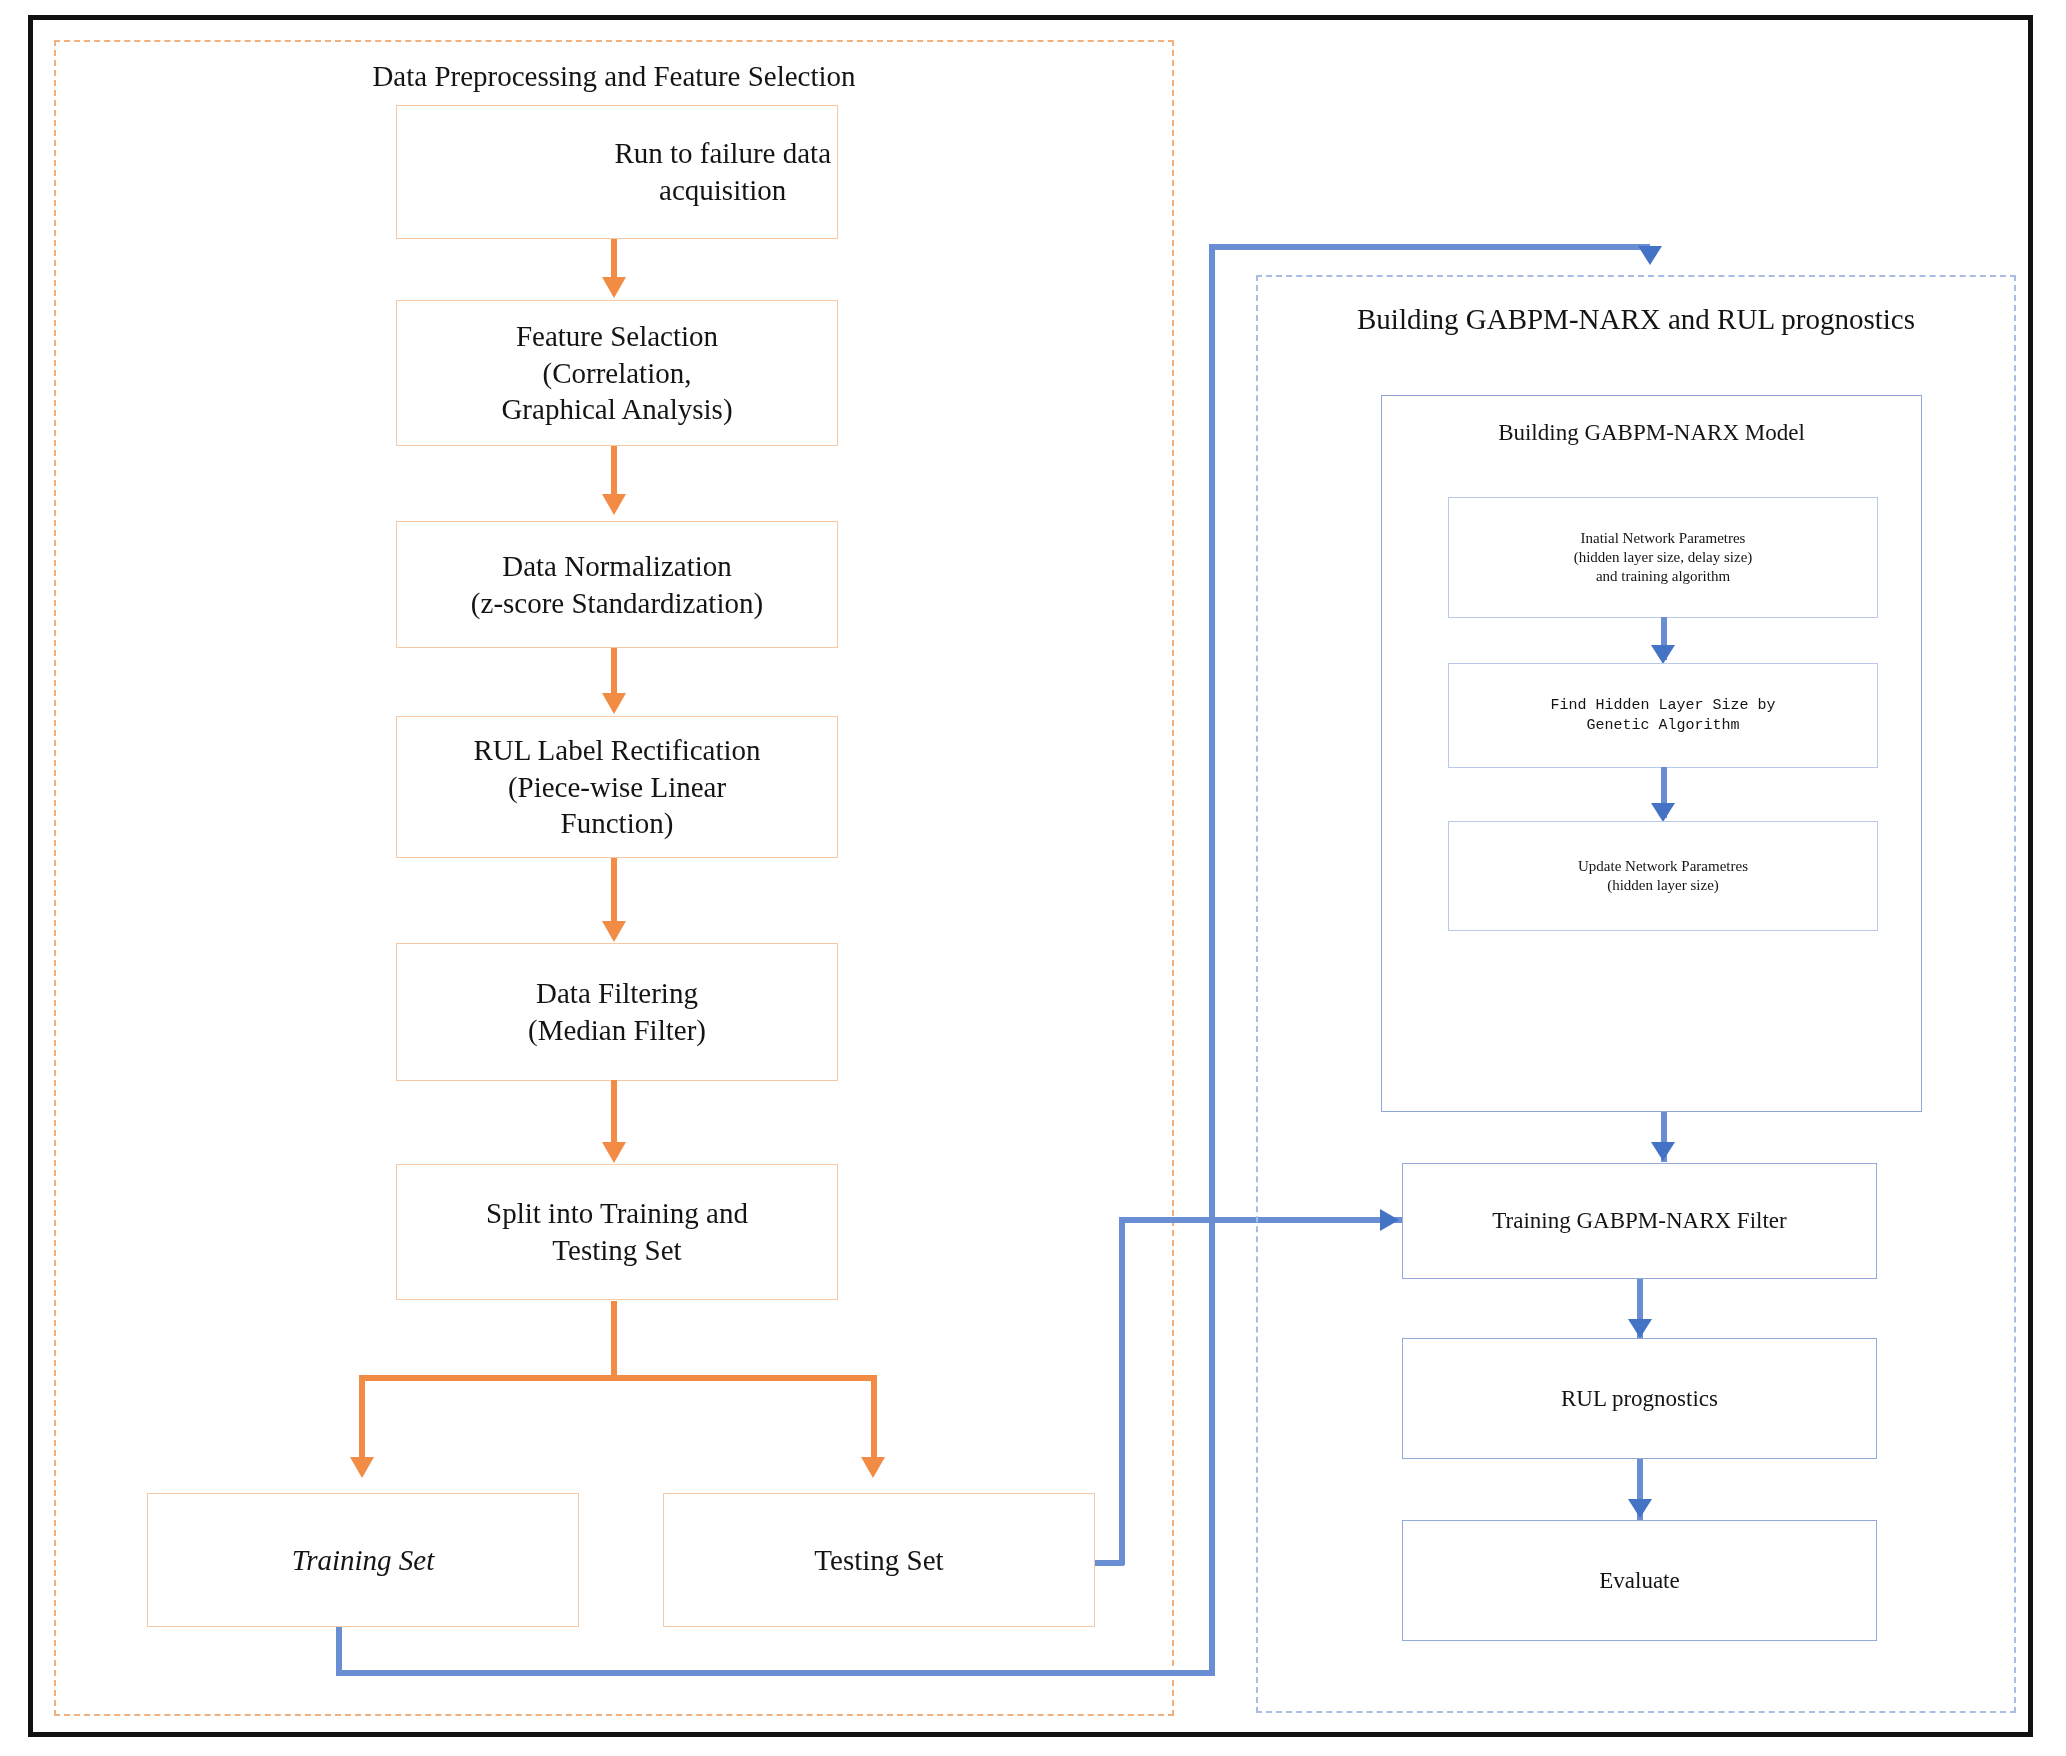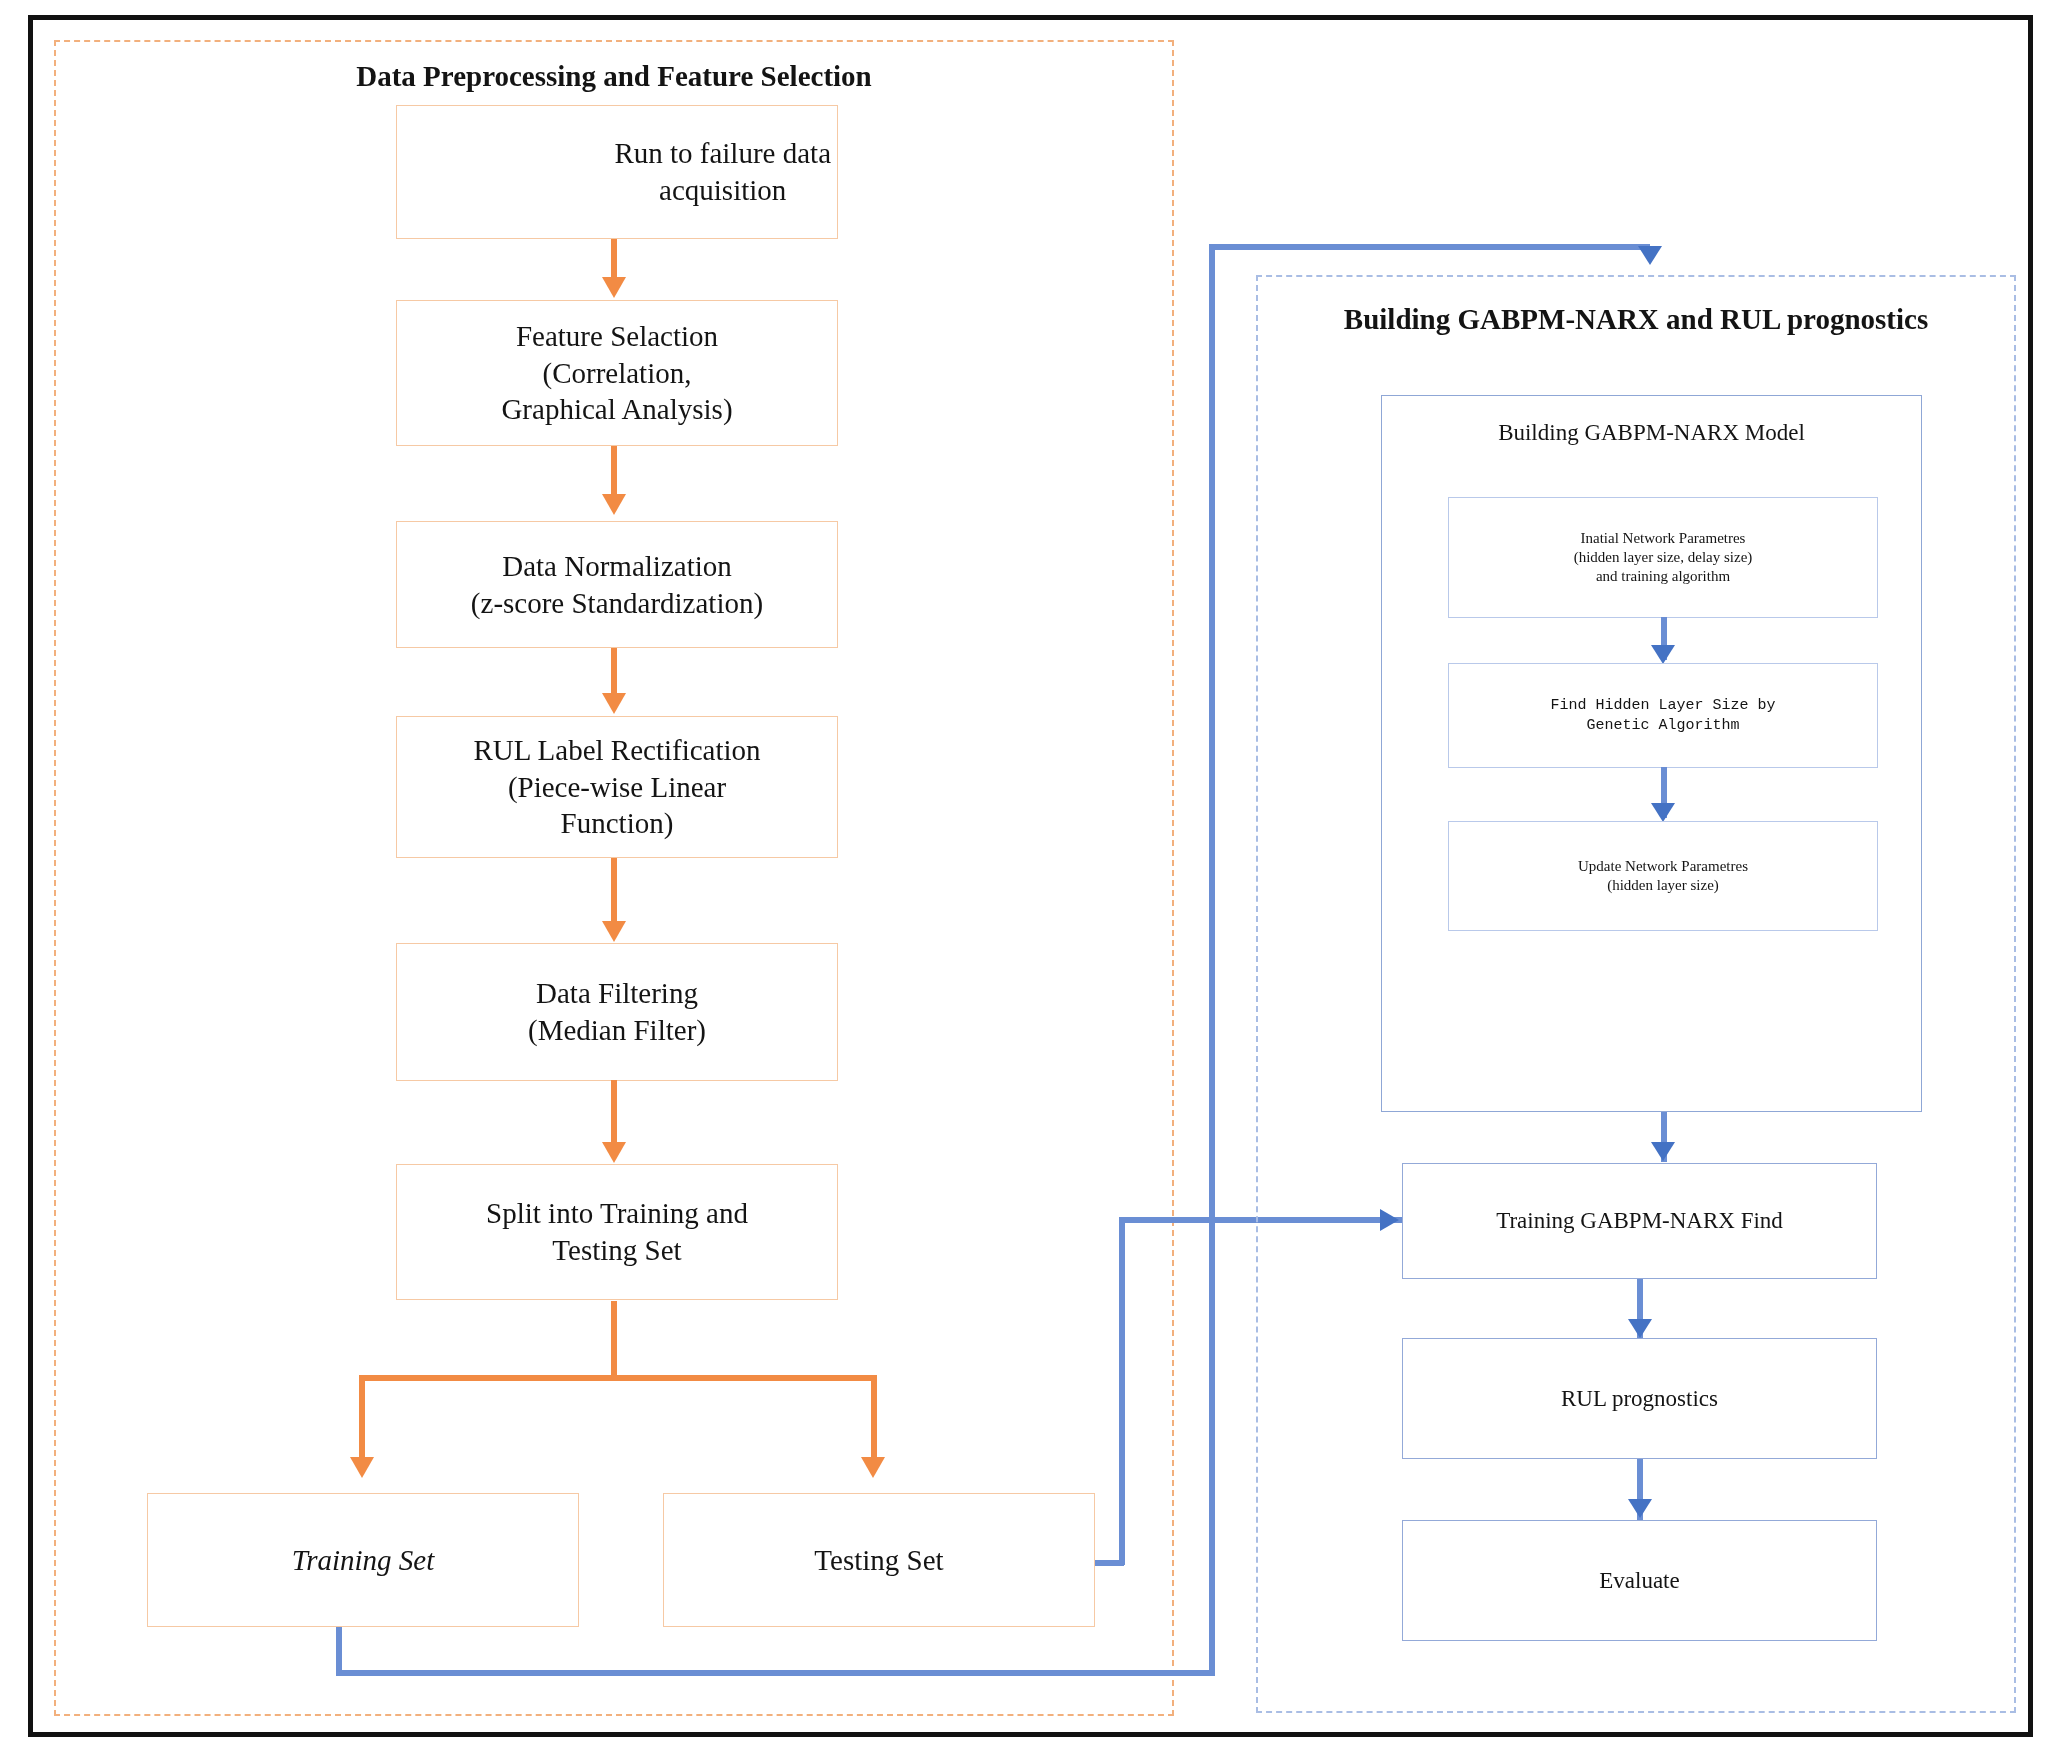--- a/index.html
+++ b/index.html
@@ -28,21 +28,21 @@
     box-sizing:border-box;
     background:transparent;
   }
   .panel-orange{border:2.4px dashed #f2b07d;}
   .panel-blue{border:2.4px dashed #a9bde4;}
 
   .panel-title{
     position:absolute;
     text-align:center;
     color:#141414;
-    font-weight:700;
+    font-weight:400;
     white-space:nowrap;
     line-height:1.1;
   }
 
   
   .node{
     position:absolute;
     box-sizing:border-box;
     background:#ffffff;
     display:flex;
@@ -211,21 +211,21 @@
 
   <div class="node node-blue fs-34" style="left:1448px;top:821px;width:430px;height:110px;">
     <span style="white-space:pre-line;">Update Network Parametres
 (hidden layer size)</span>
   </div>
 
   <div class="seg-blue" style="left:1661px;top:1112px;width:5.5px;height:50px;"></div>
   <div class="arrow-down-blue" style="left:1651px;top:1142px;"></div>
 
   <div class="node node-blue-strong fs-38" style="left:1402px;top:1163px;width:475px;height:116px;">
-    <span style="white-space:pre-line;">Training GABPM-NARX Find</span>
+    <span style="white-space:pre-line;">Training GABPM-NARX Filter</span>
   </div>
 
   <div class="seg-blue" style="left:1637px;top:1279px;width:5.5px;height:61px;"></div>
   <div class="arrow-down-blue" style="left:1628px;top:1319px;"></div>
 
   <div class="node node-blue-strong fs-38" style="left:1402px;top:1338px;width:475px;height:121px;">
     <span style="white-space:pre-line;">RUL prognostics</span>
   </div>
 
   <div class="seg-blue" style="left:1637px;top:1459px;width:5.5px;height:61px;"></div>

